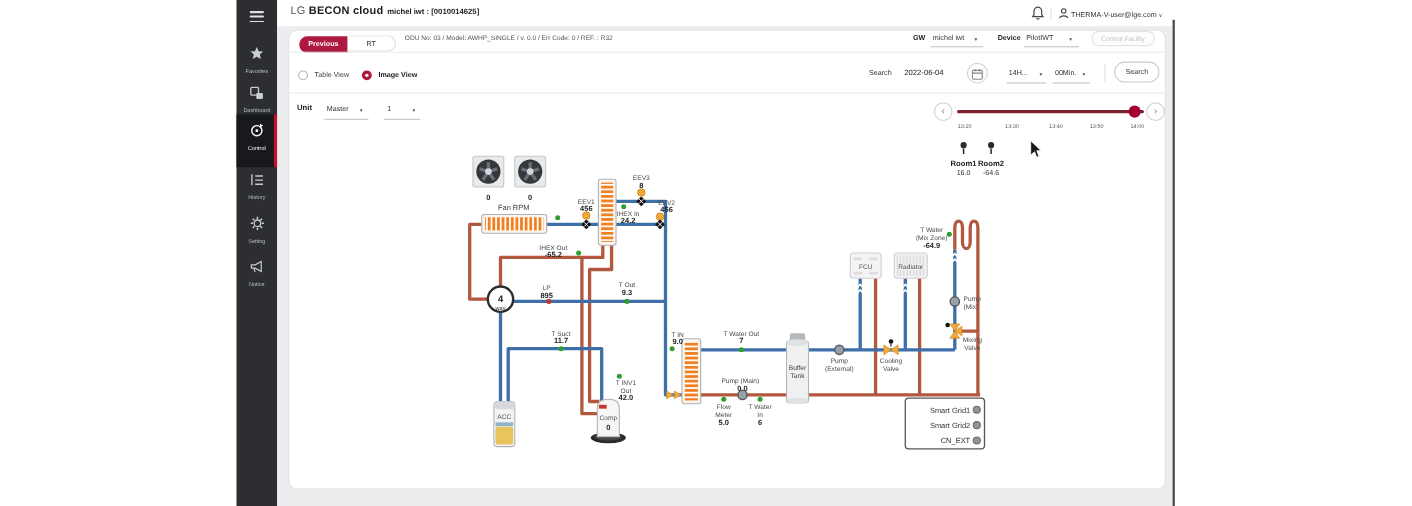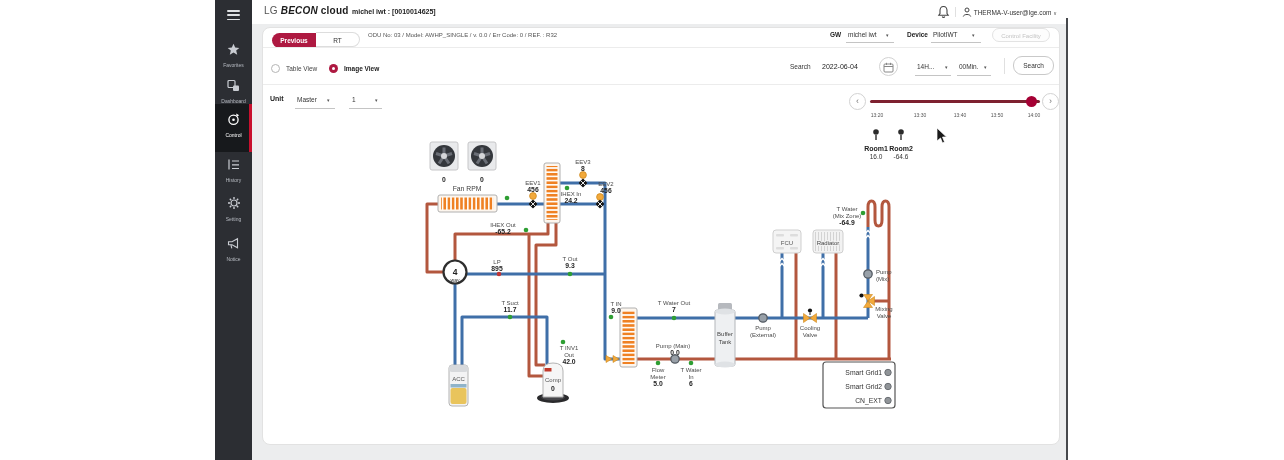--- a/index.html
+++ b/index.html
@@ -10,21 +10,21 @@
   .sidebar{left:215px;top:0;width:37px;height:460px;background:#2c2e33;}
   .sb-item{position:absolute;left:0;width:37px;text-align:center;}
   .sb-label{font-size:5px;color:#b6bac1;display:block;margin-top:2px;}
   .sb-active{position:absolute;left:0;top:104px;width:37px;height:48px;background:#17191c;}
   .sb-active-bar{position:absolute;right:0;top:0;width:3px;height:48px;background:#c8102e;}
   .burger div{width:13px;height:1.7px;background:#e0e2e5;margin:0 auto 2.6px auto;border-radius:1px;}
   
   .topbar{left:252px;top:0;width:814px;height:24px;background:#fff;border-bottom:1px solid #e9e9e9;}
   .logo{left:264px;top:5px;font-size:10px;letter-spacing:.2px;}
   .logo .lg{font-weight:normal;color:#555;}
-  .logo .becon{font-weight:bold;font-style:italic;color:#1b1b1b;}
+  .logo .becon{font-weight:bold;color:#1b1b1b;}
   .logo .cloud{font-weight:bold;color:#1b1b1b;}
   .session{left:352px;top:8px;font-size:7px;font-weight:bold;color:#222;}
   .user{left:962px;top:7px;font-size:6.5px;color:#333;}
   .vsep{width:1px;background:#e0e0e0;}
   
   .content-bg{left:252px;top:24px;width:814px;height:436px;background:#ecedee;}
   .card{left:262px;top:27px;width:798px;height:418px;background:#fff;border:1px solid #e2e2e2;
         border-radius:8px;box-sizing:border-box;}
   .hline{height:1px;background:#ececec;}
   .tab{display:inline-block;height:15px;line-height:15px;font-size:6.5px;text-align:center;box-sizing:border-box;}

